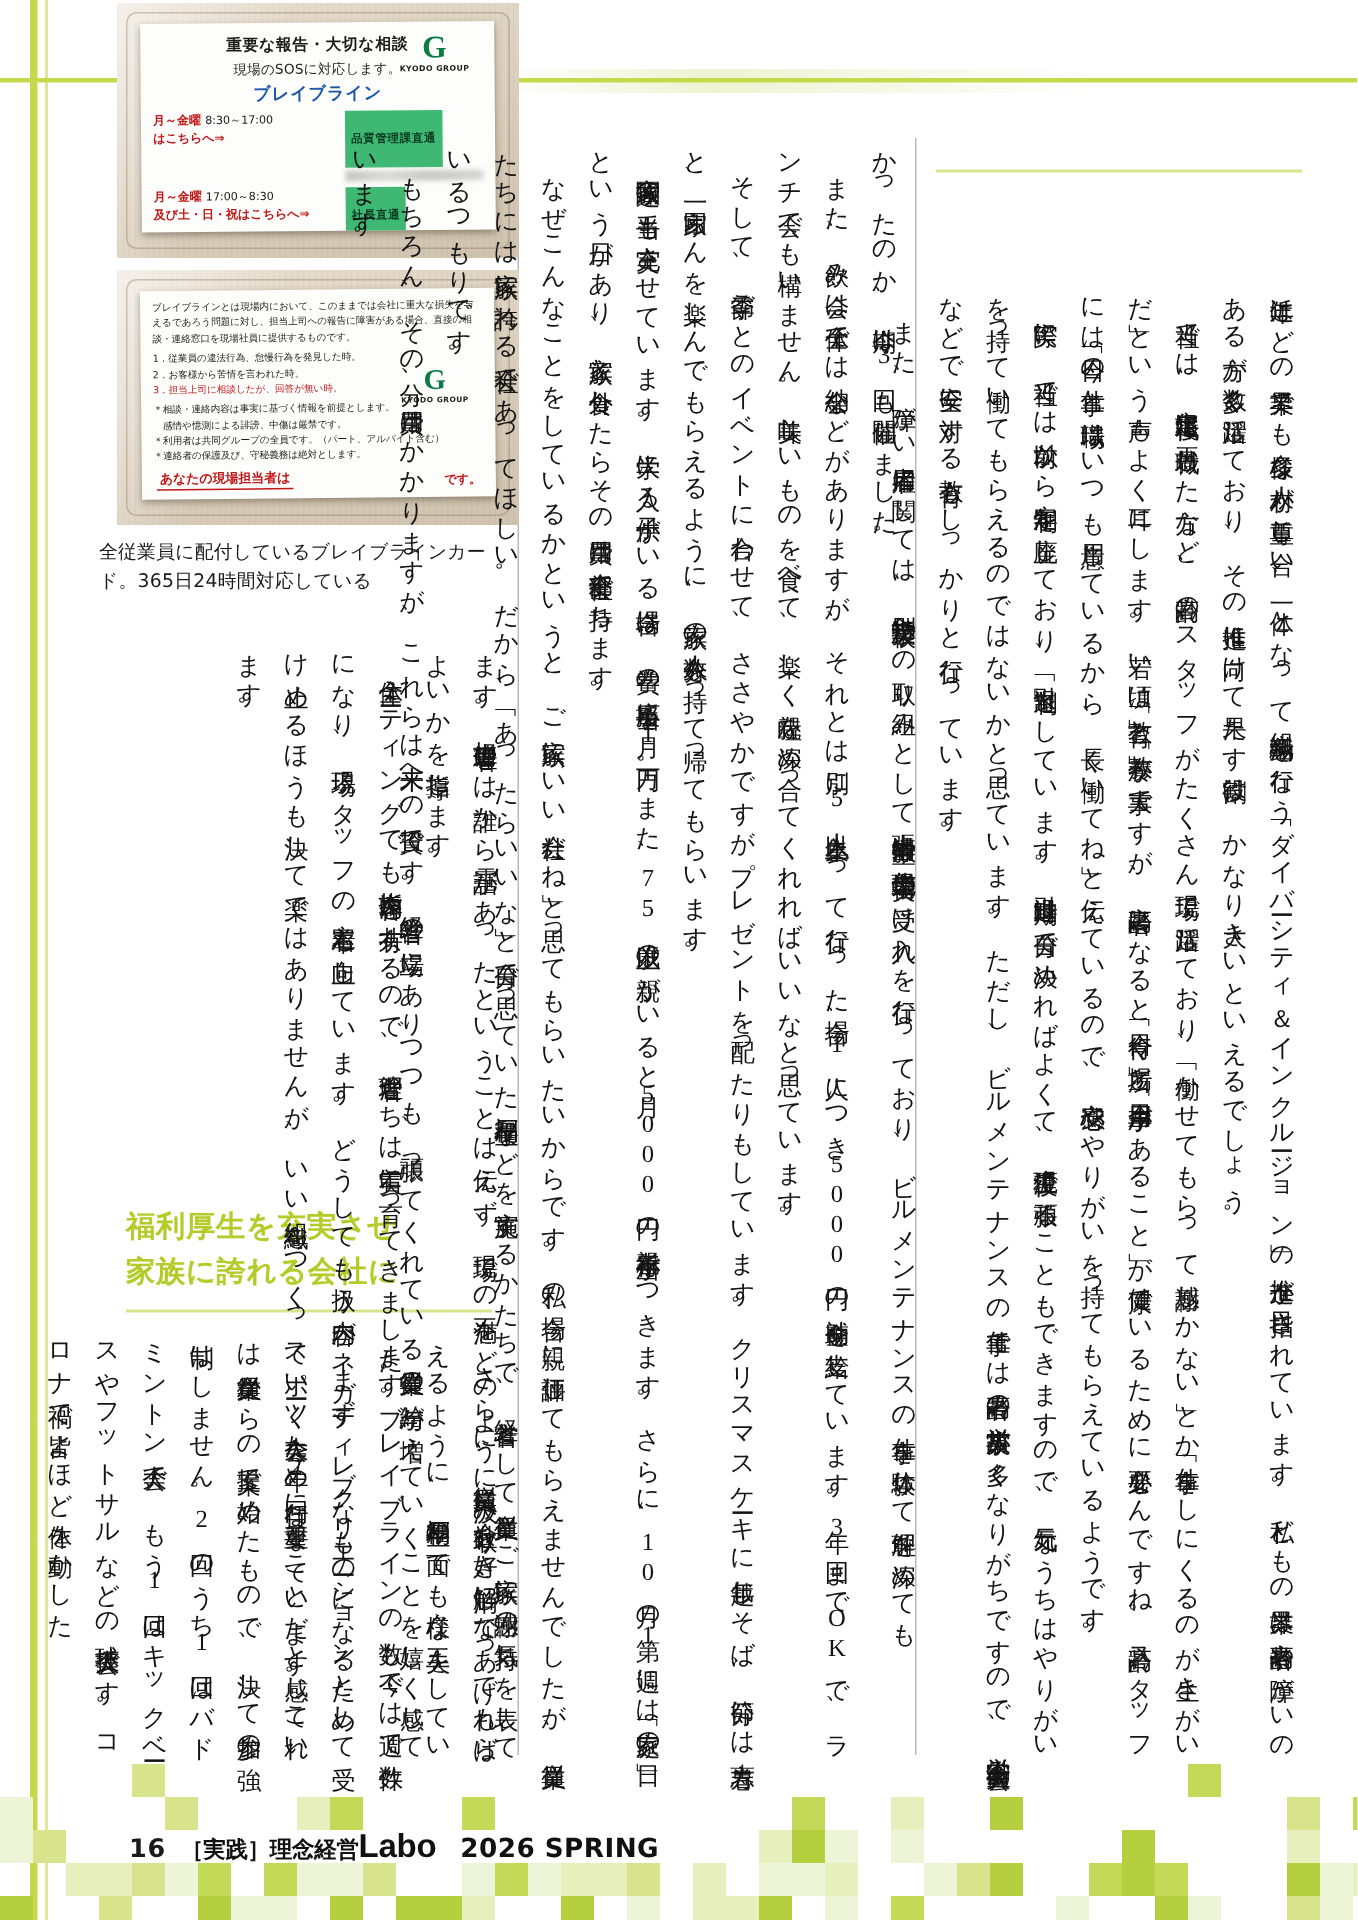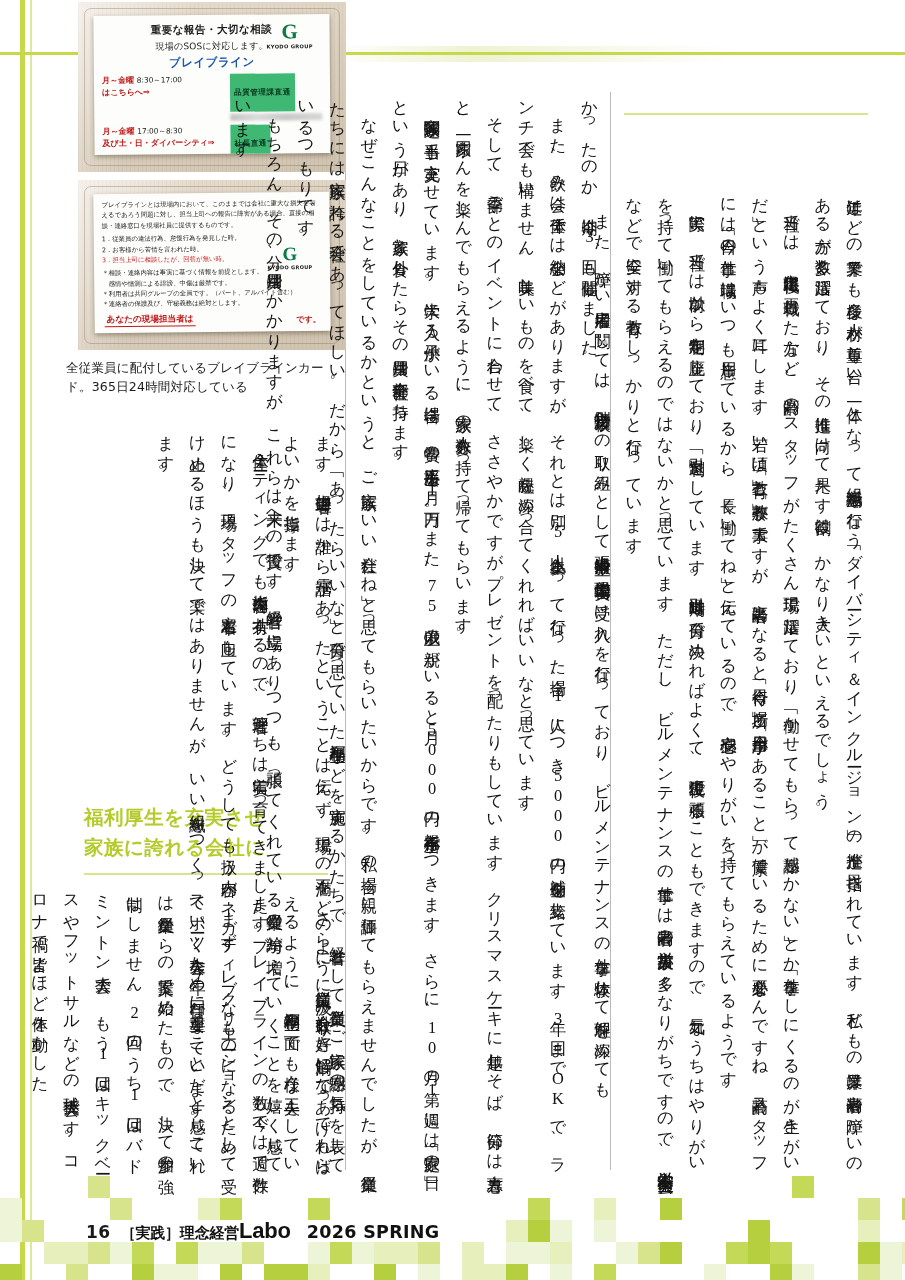--- a/index.html
+++ b/index.html
@@ -361,21 +361,21 @@
           <div class="c1-rowright">
             <span class="c1-chip">品質管理課直通</span>
             <div class="c1-blur"></div>
           </div>
         </div>
 
         <div class="c1-row">
           <div class="c1-rowlabel">
             <span>月～金曜</span>
             <span class="tm">17:00～8:30</span><br>
-            <span>及び土・日・ダイバーシティ⇒</span>
+            <span>及び土・日・祝はこちらへ⇒</span>
           </div>
           <div class="c1-rowright">
             <span class="c1-chip">社長直通</span>
             <div class="c1-blur"></div>
           </div>
         </div>
 
         <div class="c1-notes">
           <div>・必ず配属現場名、自分の名前を言って下さい。</div>
           <div>・留守電の場合は配属現場名と自分の名前を録音して下さい。</div>

